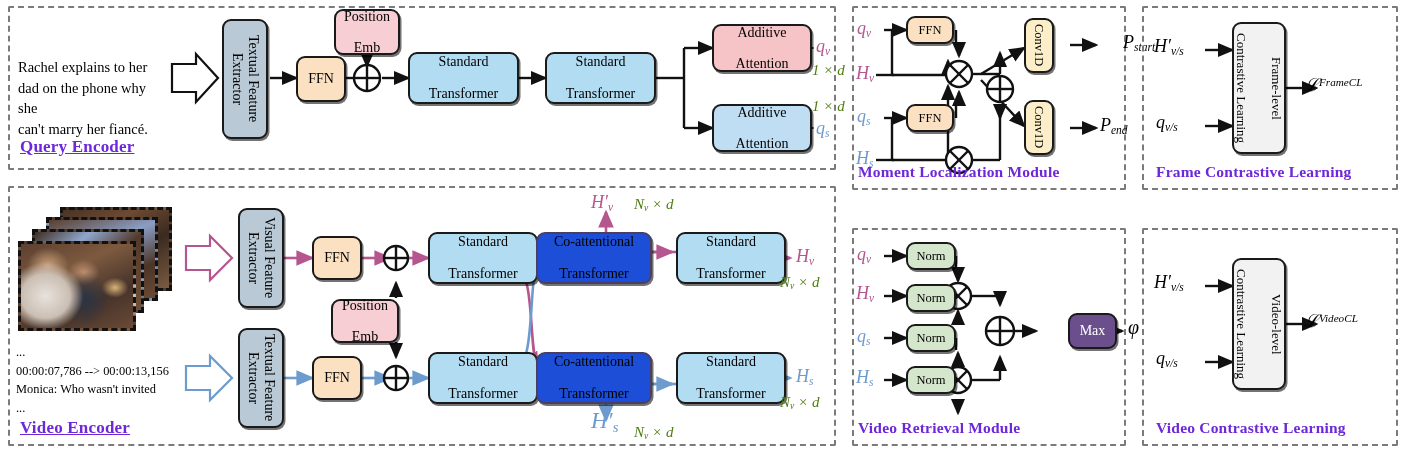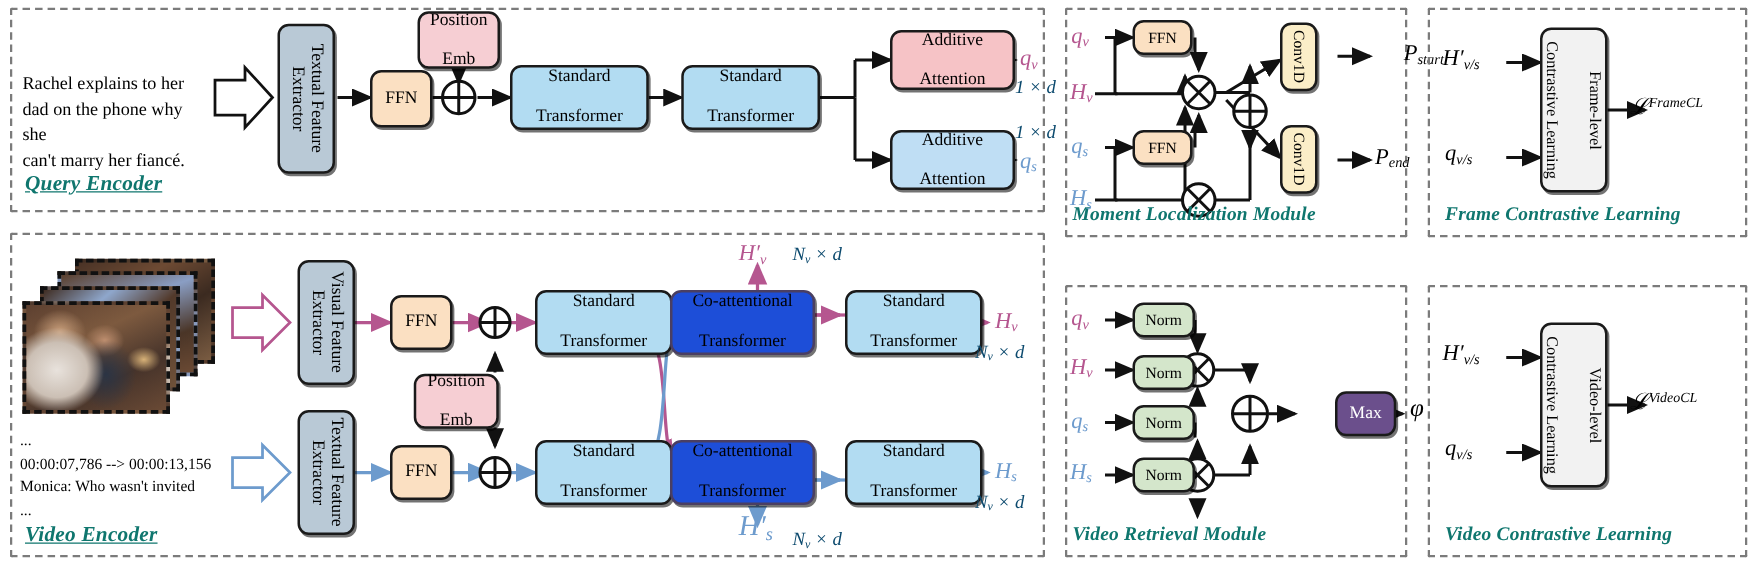--- a/index.html
+++ b/index.html
@@ -1,21 +1,21 @@
 <!DOCTYPE html>
 <html><head>
 <meta charset="utf-8">
 <style>
   html,body{margin:0;padding:0;background:#ffffff;}
   body{font-family:"Liberation Serif", serif;}
   #root{position:relative;width:1404px;height:453px;overflow:hidden;background:#fff;}
 
   .panel{position:absolute;border:2px dashed #7b7b7b;border-radius:2px;box-sizing:border-box;}
-  .panel-title{position:absolute;font-family:"Liberation Serif", serif;font-weight:bold;font-style:italic;
-    font-size:17px;color:#0f766e;white-space:nowrap;letter-spacing:0.2px;}
+  .panel-title{position:absolute;font-family:"Liberation Serif", serif;font-weight:bold;
+    font-size:17px;color:#6d28d9;white-space:nowrap;letter-spacing:0.2px;}
 
   .node{position:absolute;box-sizing:border-box;border:2.2px solid #1a1a1a;border-radius:9px;
     display:flex;align-items:center;justify-content:center;text-align:center;
     font-family:"Liberation Serif", serif;font-size:14px;color:#000;line-height:1.12;
     box-shadow:1.5px 2px 0 rgba(0,0,0,0.55);}
   .node span{display:block;}
   .vert{writing-mode:vertical-rl;text-orientation:mixed;}
 
   .n-extract{background:#b9c9d6;}
   .n-ffn{background:#fbe0c2;}
@@ -26,21 +26,21 @@
   .n-attn-blue{background:#bfdef4;}
   .n-conv{background:#fbeec8;}
   .n-norm{background:#d4e6cb;}
   .n-max{background:#6b4f8c;color:#fff;margin-left:32px;}
   .n-cl{background:#f2f2f2;}
 
   .lbl{position:absolute;font-family:"Liberation Serif", serif;white-space:nowrap;}
   .math{font-style:italic;}
   .c-pink{color:#b5568f;}
   .c-blue{color:#6d9bcd;}
-  .c-gray{color:#0c4a6e;font-family:Liberation Serif, serif;}
+  .c-gray{color:#4d7c0f;font-family:Liberation Serif, serif;}
   .c-black{color:#000;}
   sub{font-size:0.64em;font-style:italic;vertical-align:-0.25em;}
   sup{font-size:0.62em;font-style:italic;vertical-align:0.45em;}
 
   svg.wires{position:absolute;left:0;top:0;width:1404px;height:453px;pointer-events:none;}
 
   .querytext{position:absolute;text-align:left;font-family:"Liberation Serif", serif;
     font-size:14.5px;line-height:1.42;color:#000;}
   .subtext{position:absolute;font-family:"Liberation Serif", serif;font-size:12.4px;
     line-height:1.5;color:#000;white-space:nowrap;}

